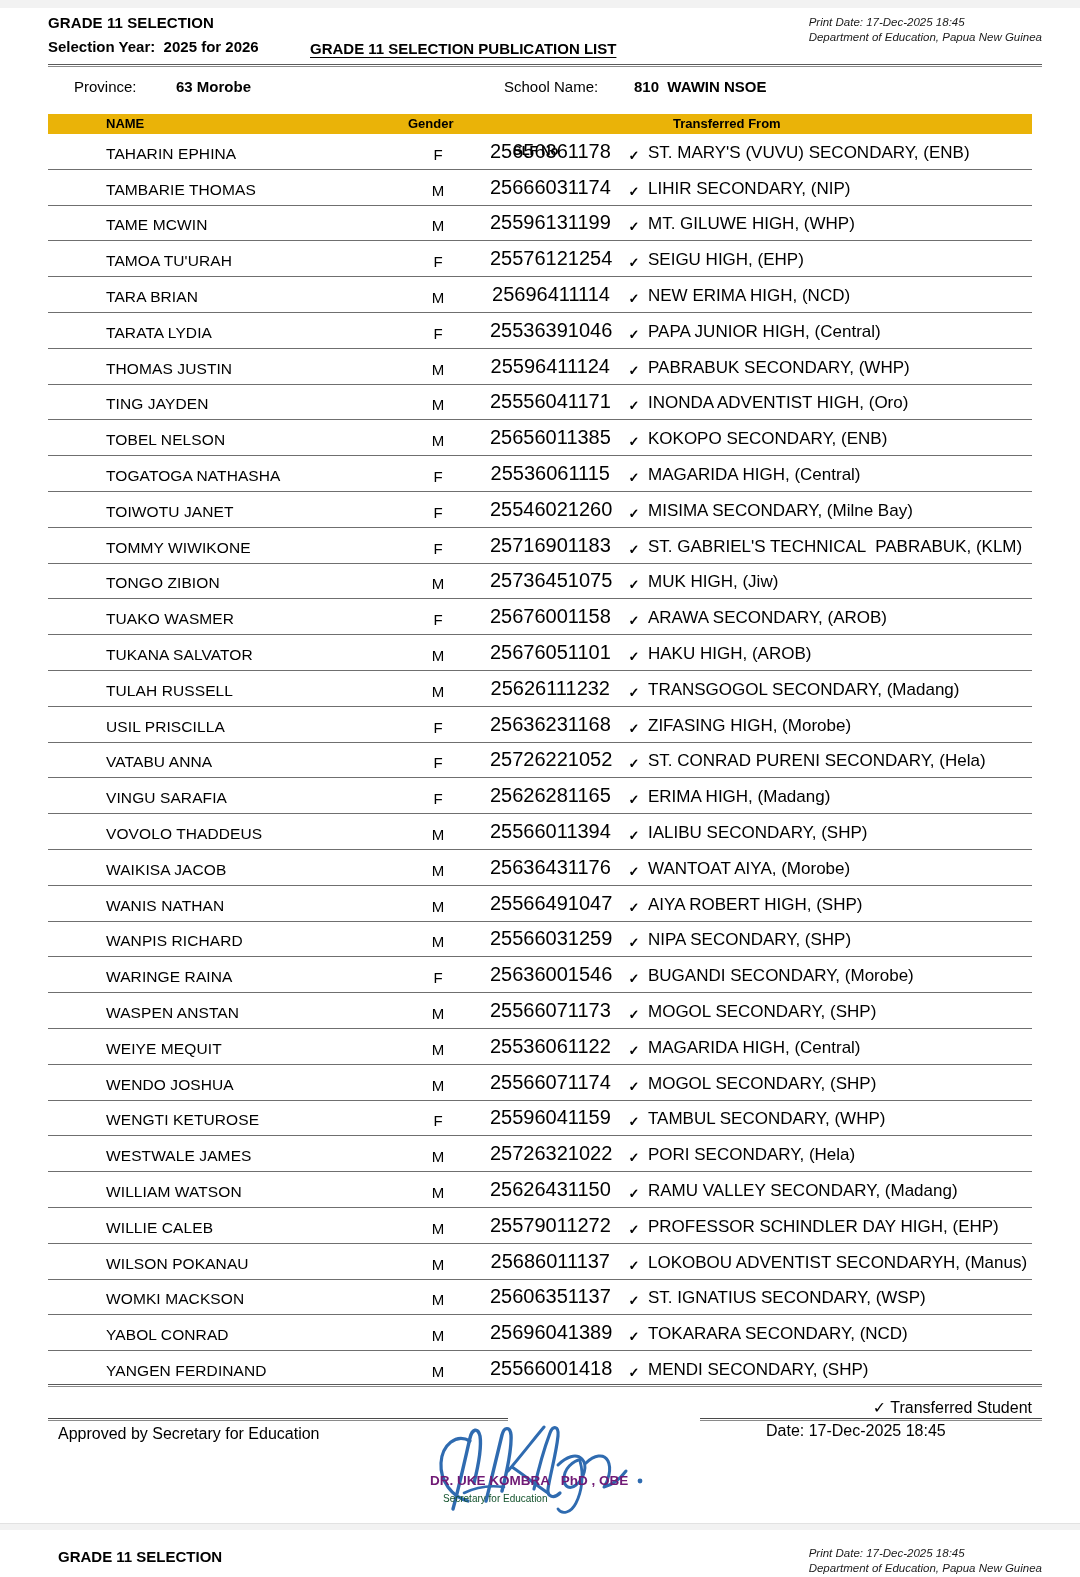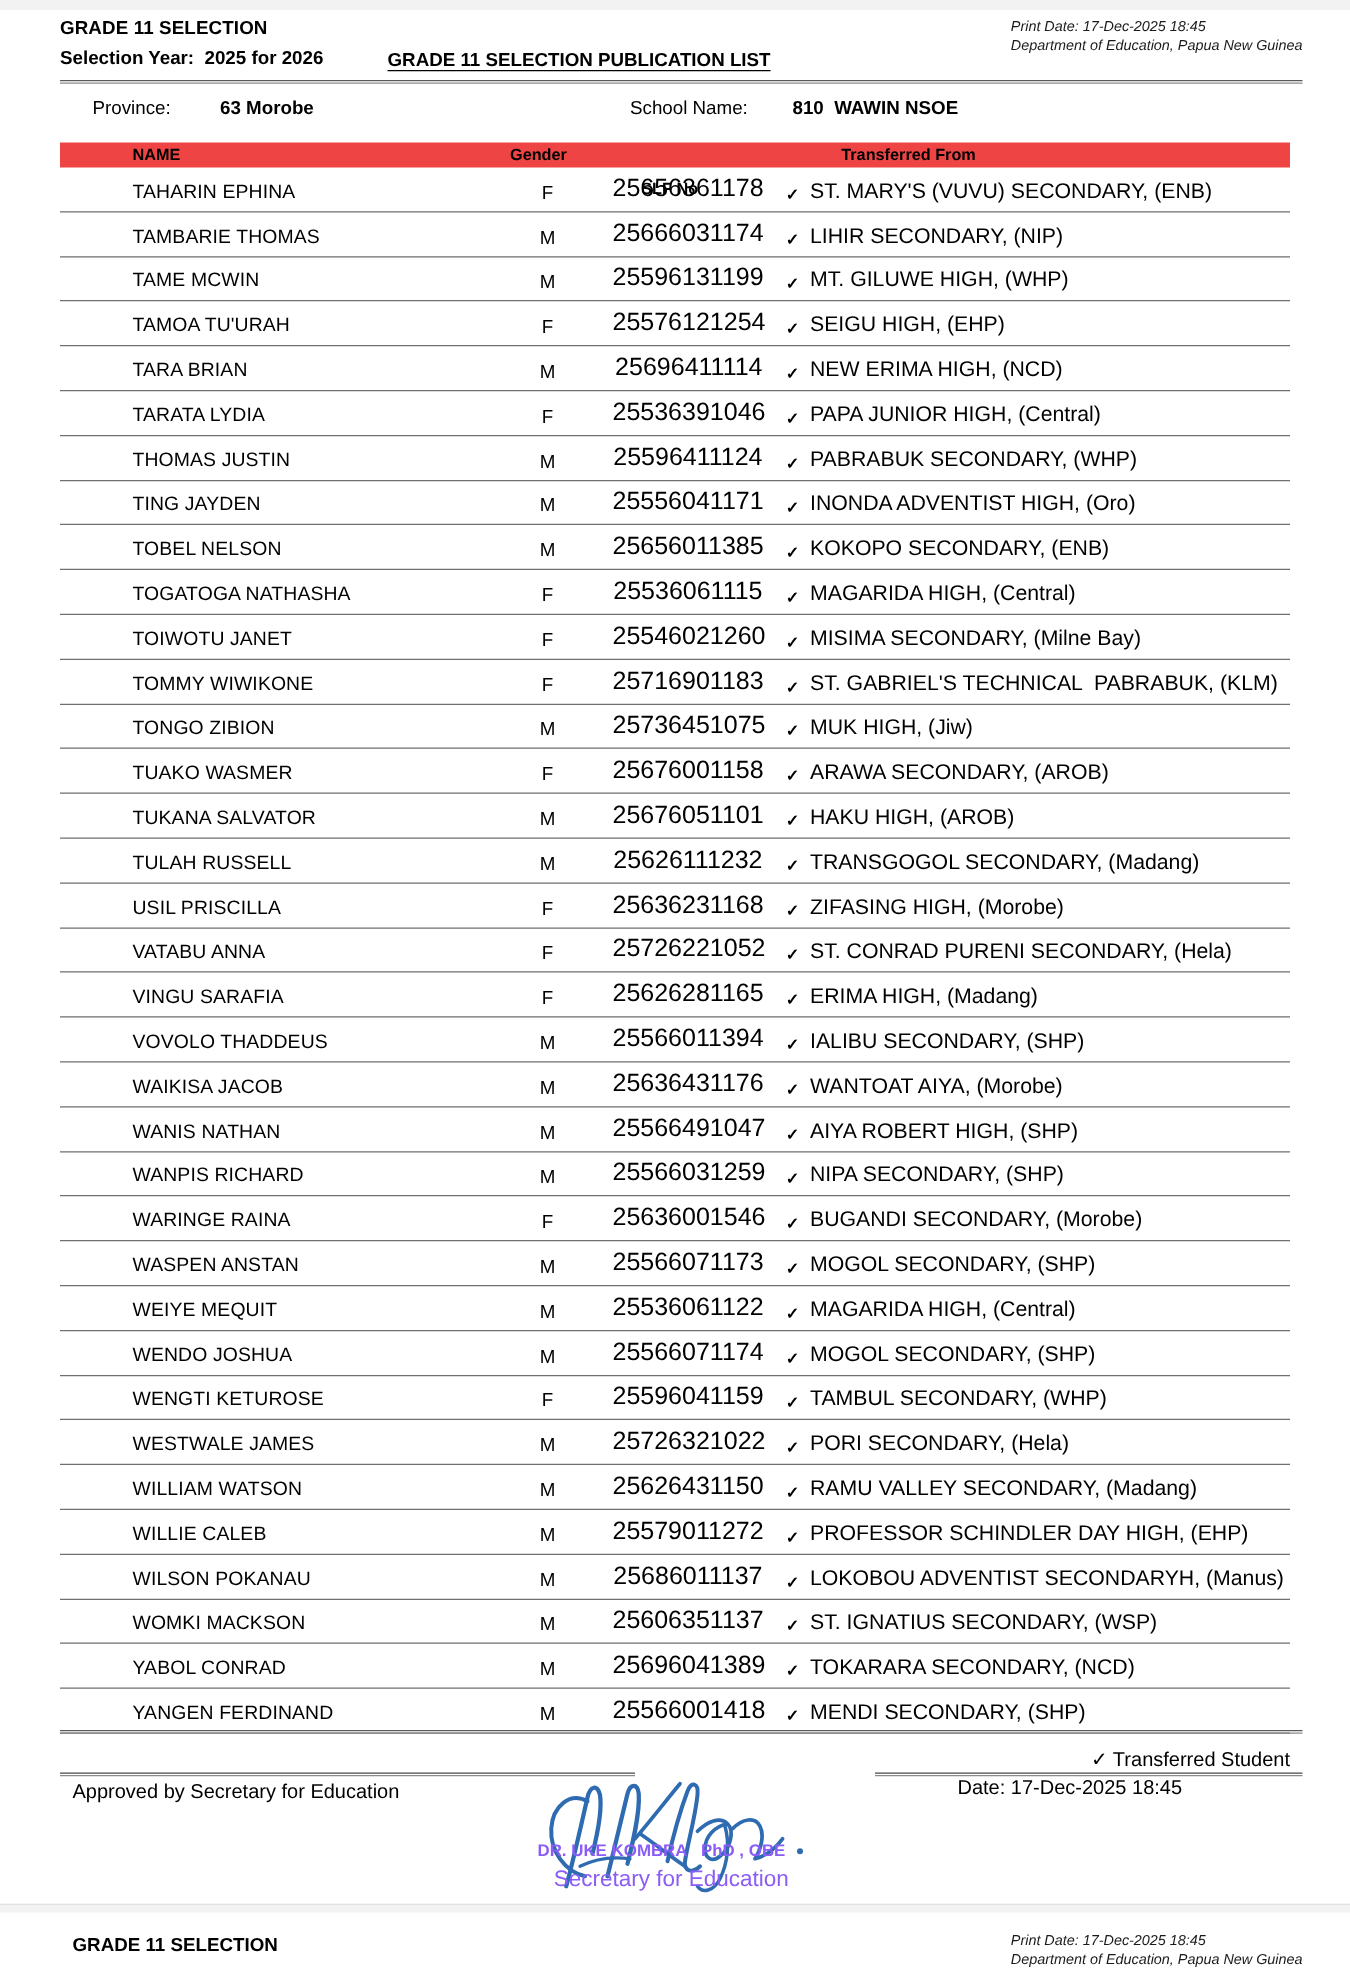--- a/index.html
+++ b/index.html
@@ -108,21 +108,21 @@
   
   .table-wrap {
     position: absolute;
     top: 114px;
     left: 48px;
     width: 984px;
   }
   .col-head {
     position: relative;
     height: 20px;
-    background: #ef4444;
+    background: #eab308;
   }
   .col-head span {
     position: absolute;
     top: 2px;
     font-size: 13px;
     font-weight: bold;
   }
   .ch-name   { left: 58px; }
   .ch-gender { left: 360px; }
   .ch-slf    { left: 465px; margin-top: 27px; }
@@ -233,30 +233,30 @@
   .sig-svg {
     position: absolute;
     left: 0; top: 0;
   }
   .sig-name {
     position: absolute;
     left: 22px;
     top: 68px;
     font-size: 13.5px;
     font-weight: bold;
-    color: #8b5cf6;
+    color: #701a75;
     white-space: pre;
     text-align: center;
   }
   .sig-role {
     position: absolute;
     left: 35px;
     top: 88px;
-    font-size: 18px;
-    color: #8b5cf6;
+    font-size: 10px;
+    color: #14532d;
     white-space: pre;
   }
 
   
   .page-break-rule {
     position: absolute;
     left: 0; right: 0;
     top: 1523px;
     height: 6px;
     background: #f2f2f2;

